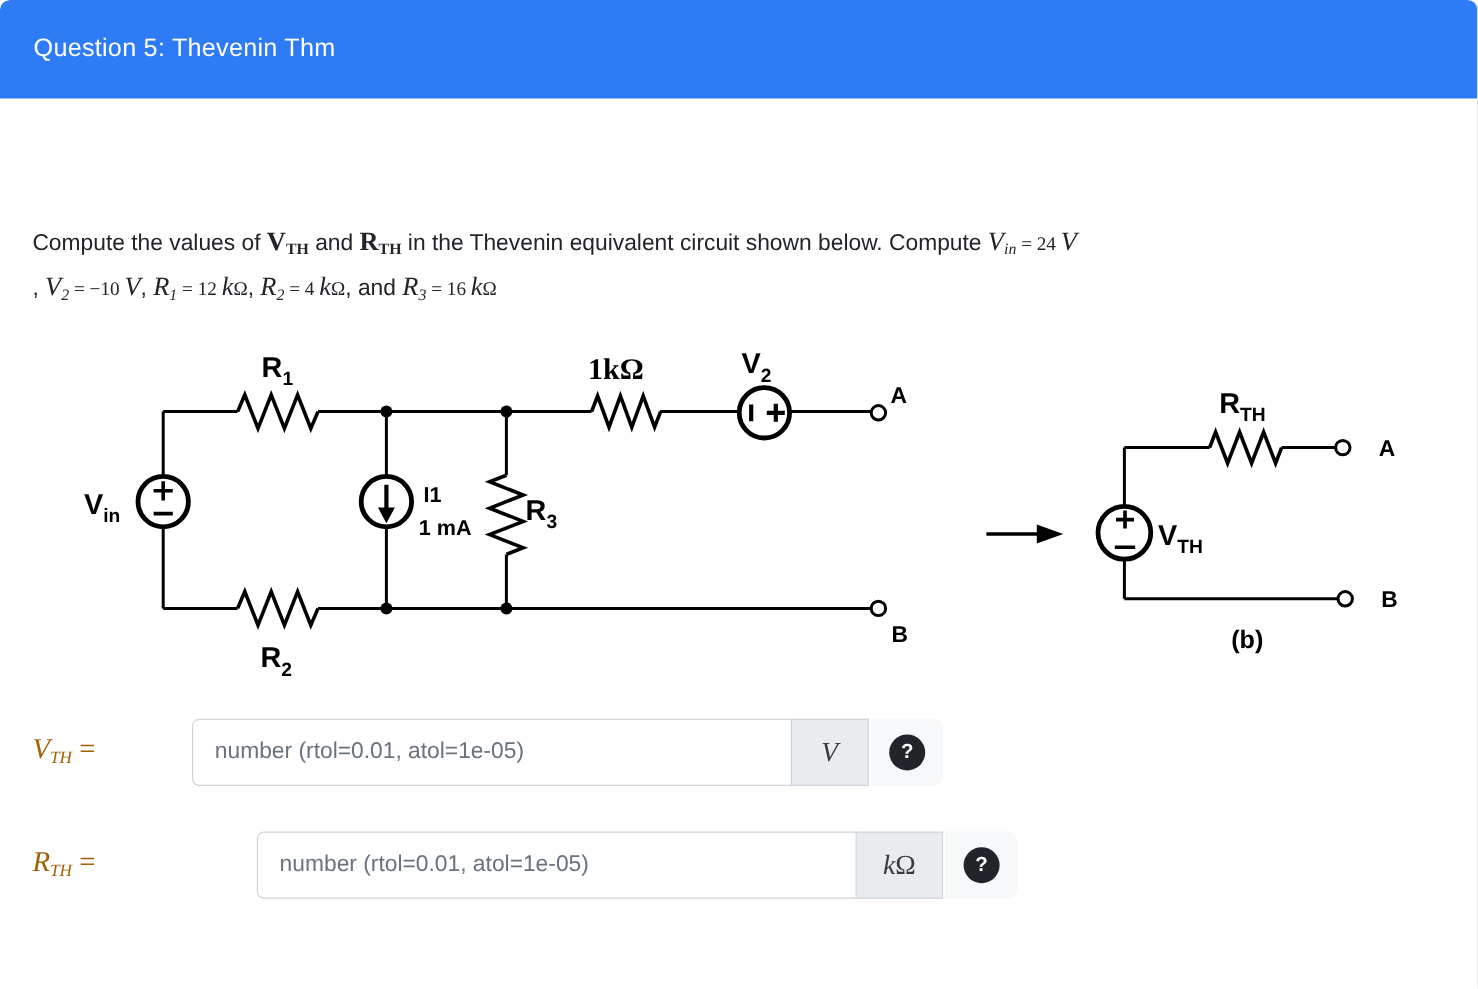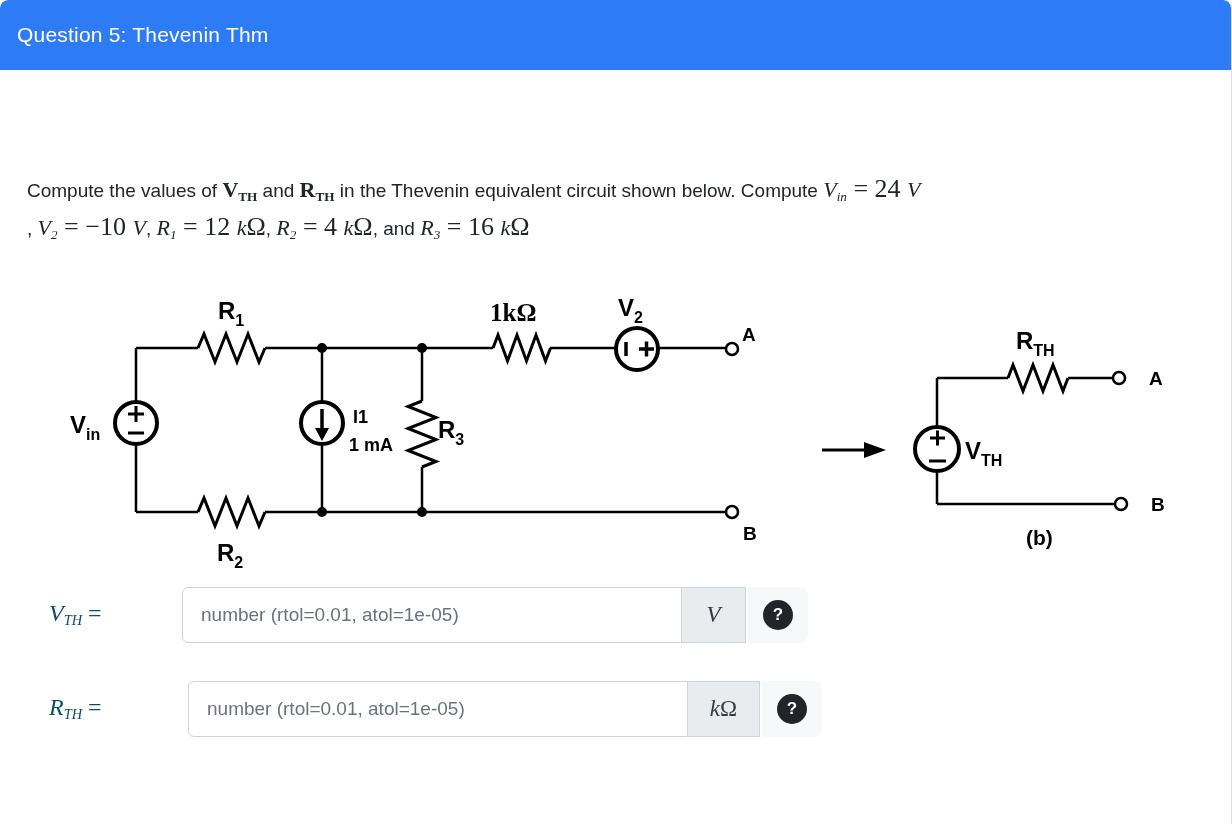--- a/index.html
+++ b/index.html
@@ -1,50 +1,50 @@
 <!DOCTYPE html>
 <html><head>
 <meta charset="utf-8">
 <style>
   html,body{margin:0;padding:0;background:#fff;}
   body{width:1232px;height:824px;position:relative;font-family:"Liberation Sans",sans-serif;-webkit-font-smoothing:antialiased;}
   .card{position:absolute;left:0;top:0;width:1232px;height:824px;background:#fff;border-right:1px solid #dee2e6;border-radius:8px 8px 0 0;box-sizing:border-box;overflow:hidden;}
-  .card-header{height:70px;background:#2e7bf6;border-radius:8px 8px 0 0;display:flex;align-items:center;padding-left:17px;box-sizing:border-box;}
+  .card-header{height:82px;background:#2e7bf6;border-radius:8px 8px 0 0;display:flex;align-items:center;padding-left:28px;box-sizing:border-box;}
   .card-header .title{color:#fff;font-size:21px;font-weight:500;letter-spacing:.2px;}
   .card-body{position:relative;height:752px;}
 
   
   .statement{position:absolute;left:27px;top:100px;width:1190px;color:#212529;}
   .statement .line{height:38px;line-height:38px;white-space:nowrap;}
   .tk-text{font-family:"Liberation Sans",sans-serif;font-size:19px;text-align:right;}
-  .tk-math{font-family:"Liberation Serif",serif;font-size:26px;}
+  .tk-math{font-family:"Liberation Serif",serif;font-size:16px;}
   .tk-ivar{font-family:"Liberation Serif",serif;font-size:22px;font-style:italic;}
   .tk-bvar{font-family:"Liberation Serif",serif;font-size:22px;font-weight:bold;}
   .statement sub,.answer-label sub{font-size:.6em;vertical-align:-0.28em;letter-spacing:0;}
 
   
-  .figure{position:absolute;left:0;top:211px;width:980px;height:300px;text-decoration:underline;}
+  .figure{position:absolute;left:0;top:194px;width:980px;height:300px;text-decoration:underline;}
   .figure svg{position:absolute;inset:0;}
   .wire{stroke:#000;stroke-width:2.5;fill:none;}
   .res{stroke:#000;stroke-width:3;fill:none;stroke-linejoin:miter;}
   .src{stroke:#000;stroke-width:4;fill:#fff;}
   .sym{stroke:#000;stroke-width:3;fill:none;stroke-linecap:butt;}
   .node{fill:#000;stroke:none;}
   .term{fill:#fff;stroke:#000;stroke-width:2.5;}
   .clabel{font-family:"Liberation Sans",sans-serif;font-weight:bold;fill:#000;font-size:24px;}
   .clabel .s{font-size:16px;}
   .slabel{font-family:"Liberation Sans",sans-serif;font-weight:bold;fill:#000;font-size:18px;}
   .serifb{font-family:"Liberation Serif",serif;font-weight:bold;fill:#000;font-size:25px;}
   .ablabel{font-family:"Liberation Sans",sans-serif;font-weight:bold;fill:#000;font-size:19px;}
 
   
   .answer-row{position:absolute;left:27px;display:flex;align-items:center;height:56px;}
   .row-vth{top:517px;}
-  .row-rth{top:611px;}
-  .answer-label{color:#0c4a6e;white-space:nowrap;margin-left:22px;}
+  .row-rth{top:611px;gap:48px;}
+  .answer-label{color:#a16207;white-space:nowrap;}
   .answer-label .tk-ivar,.answer-label .tk-math{font-size:24px;}
   .row-vth .answer-label{width:95px;}
   .row-rth .answer-label{width:101px;}
   .input-group{display:flex;align-items:stretch;height:56px;}
   .num-input{width:500px;height:56px;box-sizing:border-box;border:1px solid #ced4da;border-radius:6px 0 0 6px;padding:0 18px;font-family:"Liberation Sans",sans-serif;font-size:19px;color:#212529;outline:none;margin-left:38px;}
   .num-input::placeholder{color:#6a737d;opacity:1;}
   .unit-addon{display:flex;align-items:center;justify-content:center;background:#e9ecef;border:1px solid #ced4da;border-left:none;box-sizing:border-box;color:#343a40;}
   .unit-addon .tk-ivar,.unit-addon .tk-math{font-size:23px;}
   .row-vth .unit-addon{width:64px;}
   .row-rth .unit-addon{width:72px;}

